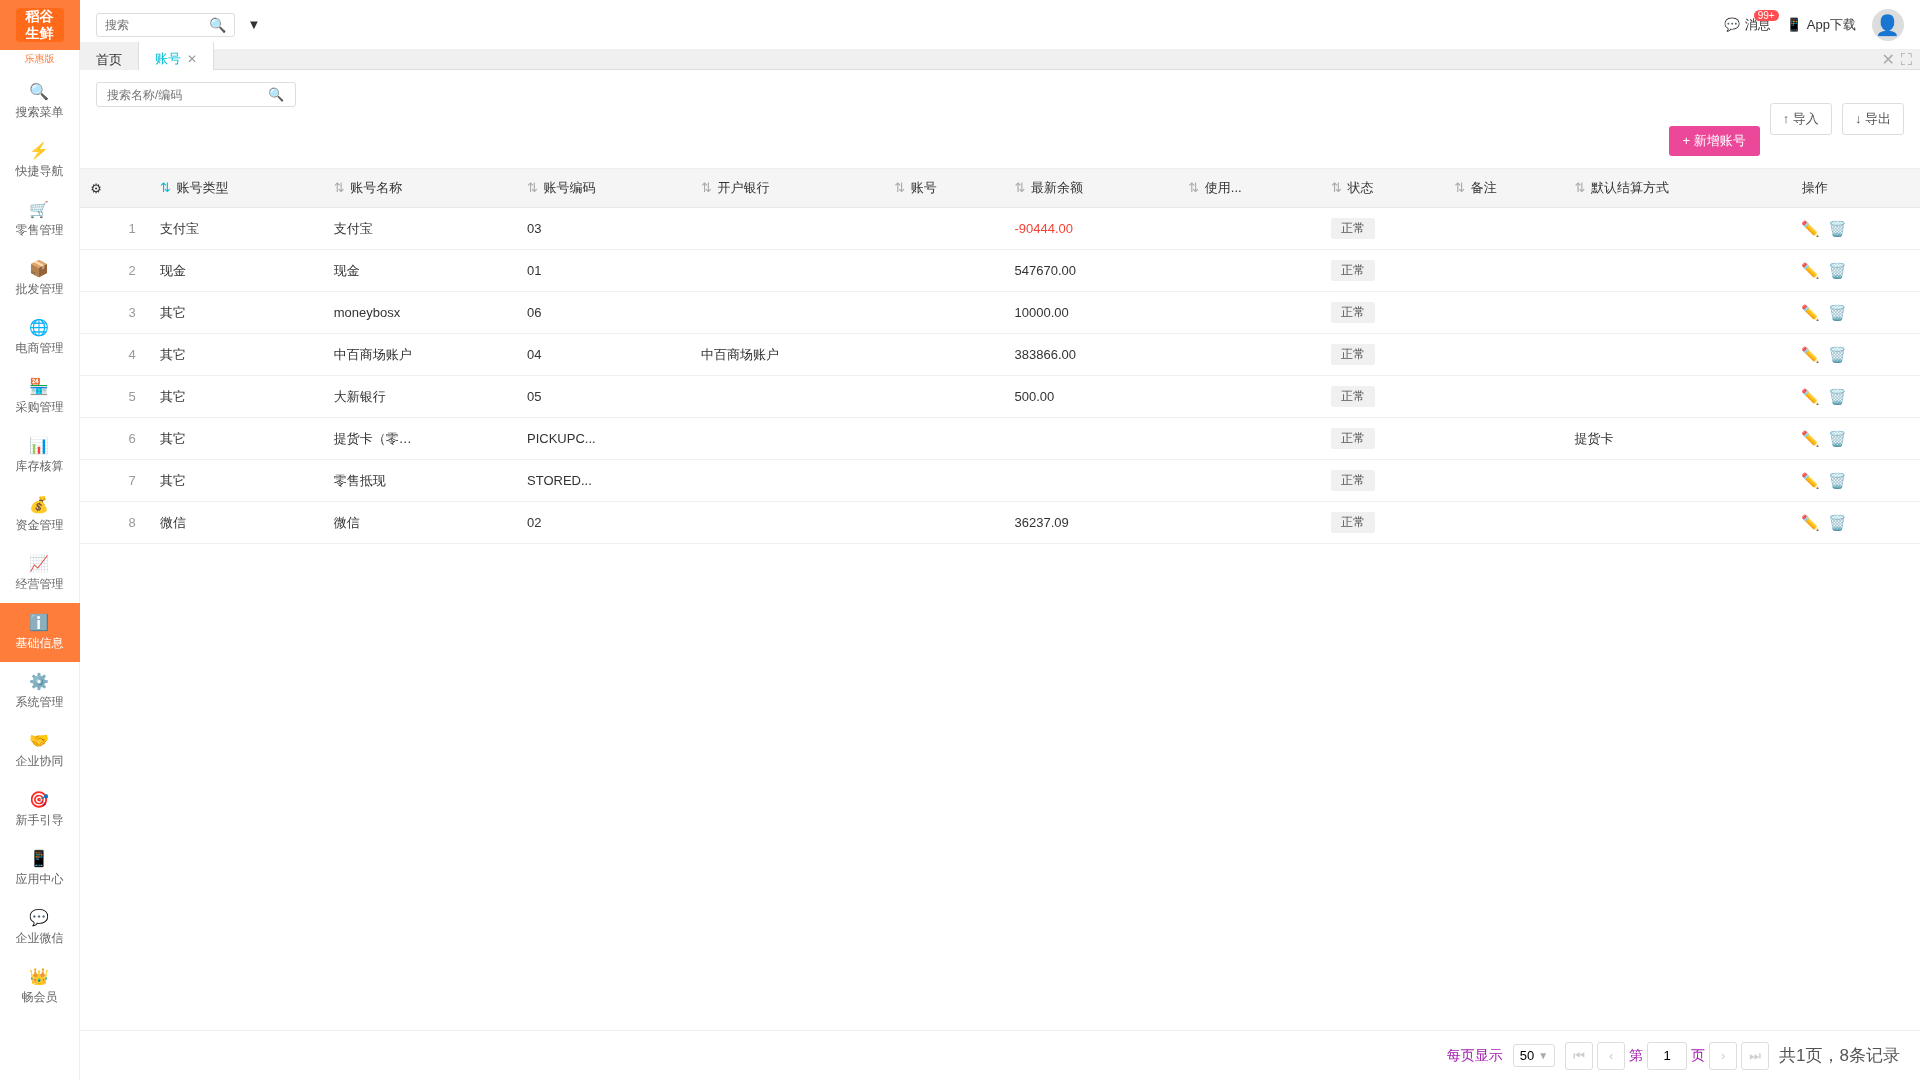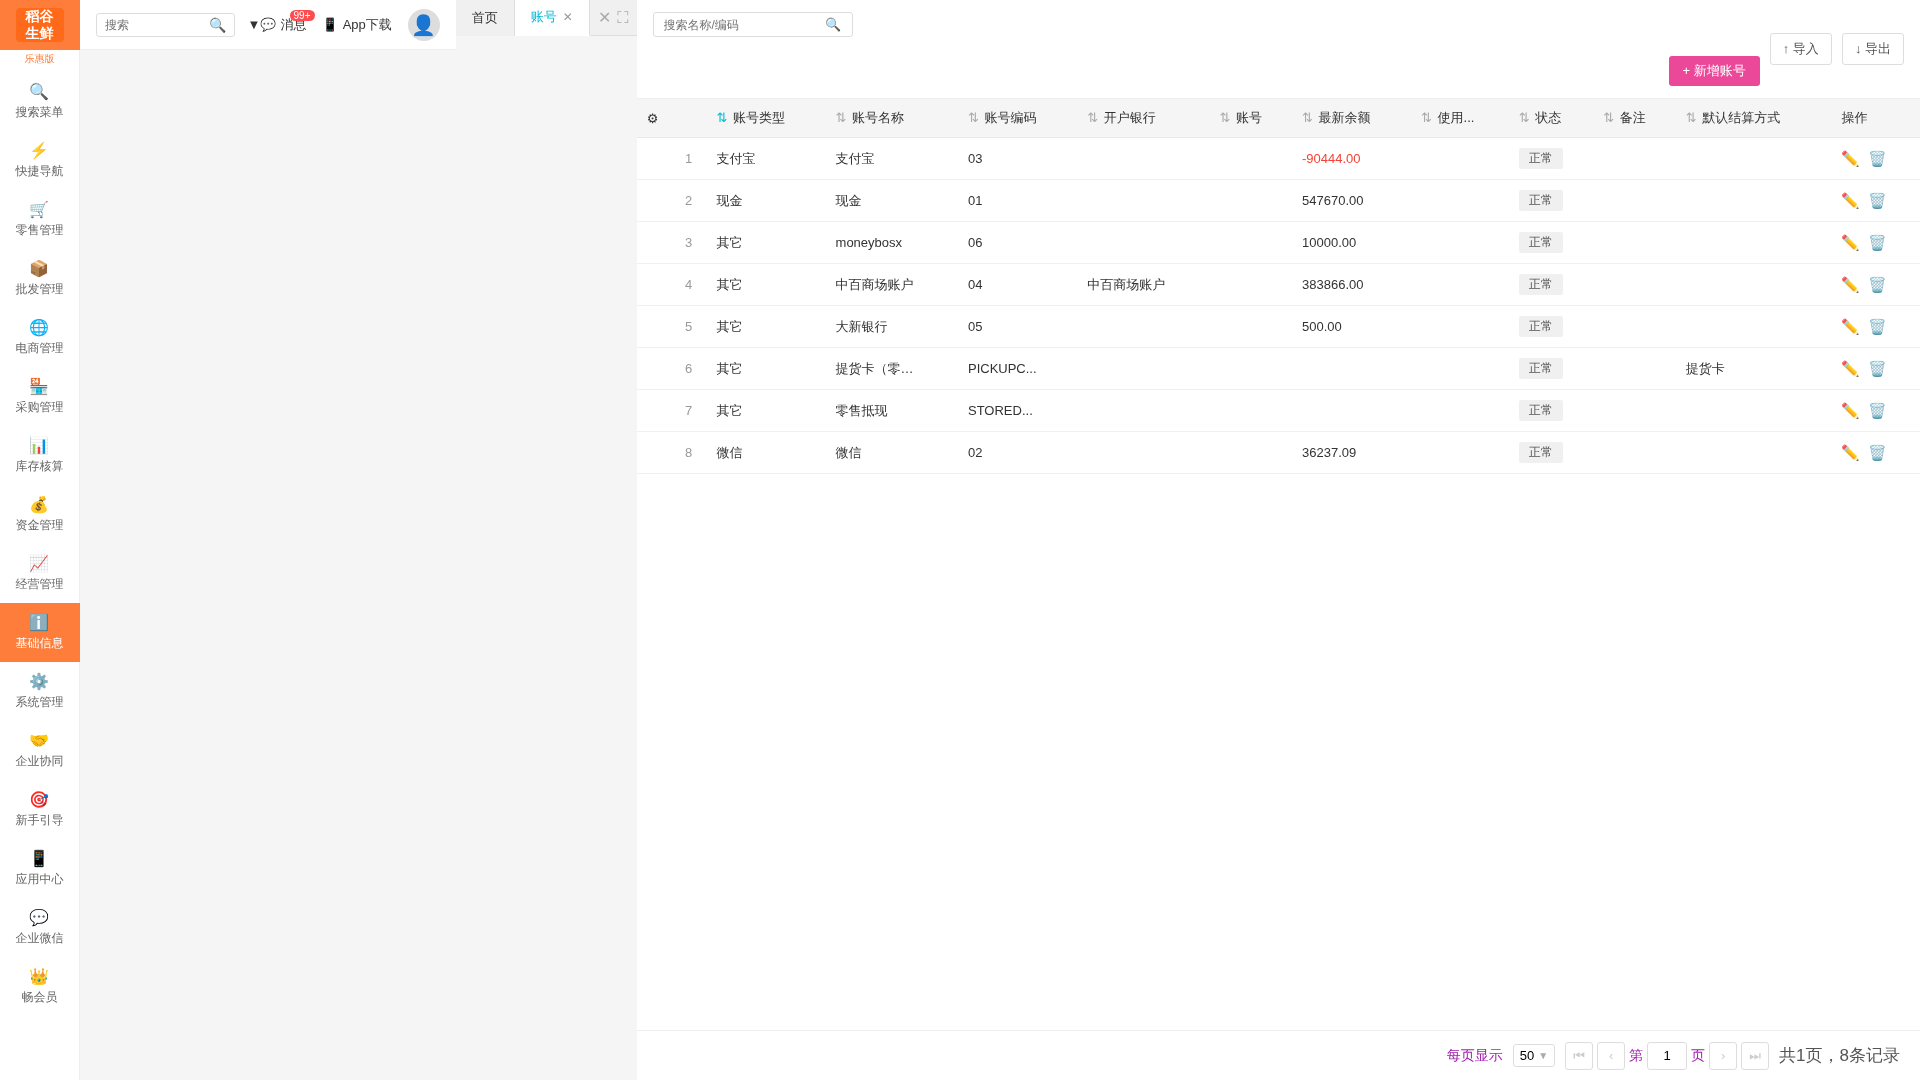--- a/index.html
+++ b/index.html
@@ -9,34 +9,34 @@
     .sidebar { width: 80px; background: #fff; display: flex; flex-direction: column; align-items: center; border-right: 1px solid #eee; flex-shrink: 0; }
     .sidebar-logo { width: 80px; height: 50px; background: #ff7d3b; display: flex; align-items: center; justify-content: center; }
     .sidebar-logo-inner { width: 48px; height: 34px; background: #ff6a1a; border-radius: 4px; display: flex; align-items: center; justify-content: center; }
     .sidebar-logo-text { color: #fff; font-size: 14px; font-weight: bold; text-align: left; line-height: 1.2; }
     .sidebar-version { font-size: 10px; color: #ff7d3b; padding: 2px 0 6px; }
     .sidebar-item { width: 80px; padding: 10px 0; display: flex; flex-direction: column; align-items: center; cursor: pointer; color: #666; font-size: 12px; gap: 3px; }
     .sidebar-item.active { background: #ff7d3b; color: #fff; }
     .sidebar-item .icon { font-size: 16px; }
 
     
-    .main { flex: 1; display: flex; overflow: hidden; }
+    .main { flex: 1; display: flex; flex-direction: column; overflow: hidden; }
     .topbar { height: 50px; background: #fff; display: flex; align-items: center; justify-content: space-between; padding: 0 16px; border-bottom: 1px solid #eee; flex-shrink: 0; }
     .topbar-left { display: flex; align-items: center; gap: 12px; }
     .topbar-search { display: flex; align-items: center; border: 1px solid #ddd; border-radius: 3px; padding: 3px 8px; gap: 4px; }
     .topbar-search input { border: none; outline: none; font-size: 12px; width: 100px; }
     .topbar-dropdown { display: flex; align-items: center; gap: 4px; cursor: pointer; color: #333; font-size: 13px; }
     .topbar-right { display: flex; align-items: center; gap: 16px; }
     .msg-badge { position: relative; display: flex; align-items: center; gap: 4px; cursor: pointer; font-size: 13px; color: #333; }
     .badge { background: #ff4d4f; color: #fff; border-radius: 10px; font-size: 10px; padding: 0 4px; position: absolute; top: -6px; right: -8px; }
     .app-download { display: flex; align-items: center; gap: 4px; cursor: pointer; font-size: 13px; color: #333; }
     .avatar { width: 32px; height: 32px; border-radius: 50%; background: #ddd; overflow: hidden; display: flex; align-items: center; justify-content: center; }
 
     
-    .tabbar { height: 36px; background: #f0f0f0; display: flex; align-items: center; border-bottom: 1px solid #ddd; flex-shrink: 0; }
+    .tabbar { height: 20px; background: #f0f0f0; display: flex; align-items: center; border-bottom: 1px solid #ddd; flex-shrink: 0; }
     .tab { height: 36px; padding: 0 16px; display: flex; align-items: center; gap: 6px; cursor: pointer; font-size: 13px; color: #333; background: #f0f0f0; border-right: 1px solid #ddd; }
     .tab.active { background: #fff; color: #00bcd4; border-bottom: 2px solid #fff; }
     .tab-close { font-size: 12px; color: #999; cursor: pointer; }
 
     
     .content { flex: 1; background: #fff; display: flex; flex-direction: column; overflow: hidden; }
     .toolbar { padding: 12px 16px; display: flex; align-items: flex-start; justify-content: space-between; border-bottom: 1px solid #eee; }
     .search-box { display: flex; align-items: center; border: 1px solid #ddd; border-radius: 3px; padding: 4px 10px; gap: 6px; width: 200px; }
     .search-box input { border: none; outline: none; font-size: 12px; flex: 1; color: #999; }
     .toolbar-actions { display: flex; align-items: center; gap: 10px; }

